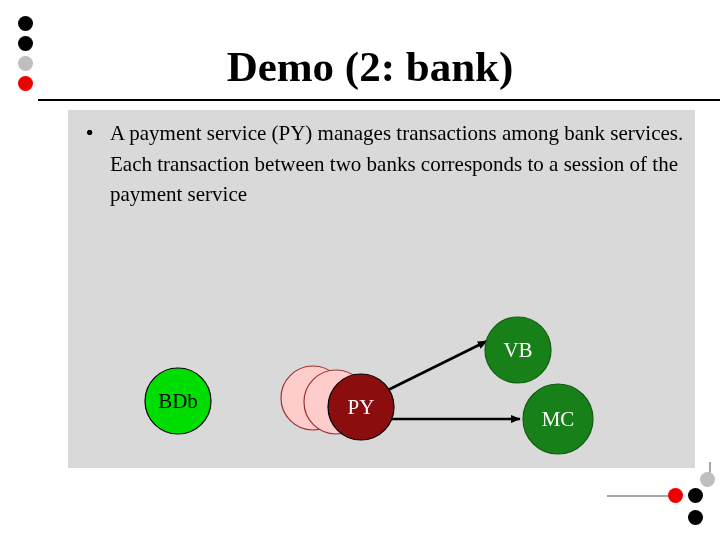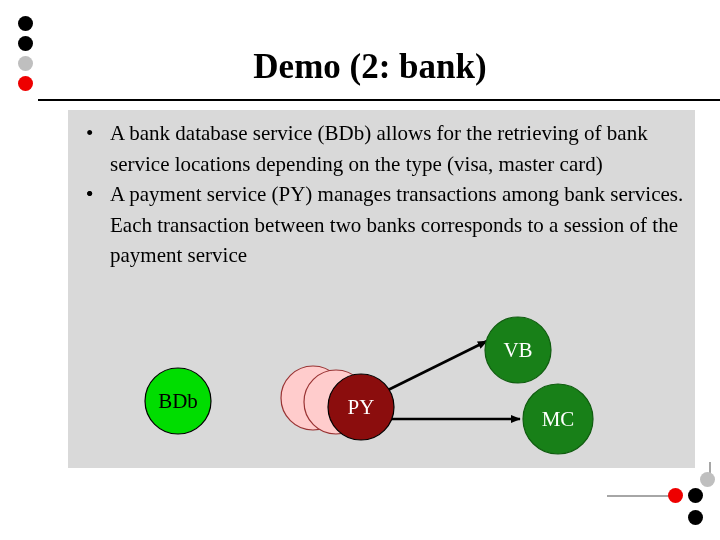--- a/index.html
+++ b/index.html
@@ -45,21 +45,21 @@
 
   
   #slide-title {
     position: absolute;
     left: 40px;
     top: 47px;
     width: 660px;
     text-align: center;
     font-family: "Liberation Serif", "DejaVu Serif", serif;
     font-weight: bold;
-    font-size: 35px;
+    font-size: 43px;
     line-height: 40px;
     color: #000000;
     letter-spacing: 0px;
     white-space: nowrap;
   }
 
   
   #title-rule {
     position: absolute;
     left: 38px;
@@ -171,21 +171,20 @@
 
   <div id="slide-title">Demo (2: bank)</div>
 
   <div id="title-rule" style="background: rgb(0, 0, 0);"></div>
 
   <div id="content-panel" style="background: rgb(217, 217, 217);"></div>
 
   <ul id="bullet-list">
     <li>
       <span class="bullet-mark">•</span>
-      <span>A bank database service (BDb) allows for the retrieving of bank service locations depending on the type (visa, master card)</span>
     </li>
     <li>
       <span class="bullet-mark">•</span>
     </li>
     <li>
       <span class="bullet-mark">•</span>
       <span>A payment service (PY) manages transactions among bank services. Each transaction between two banks corresponds to a session of the payment service</span>
     </li>
   </ul>
 

